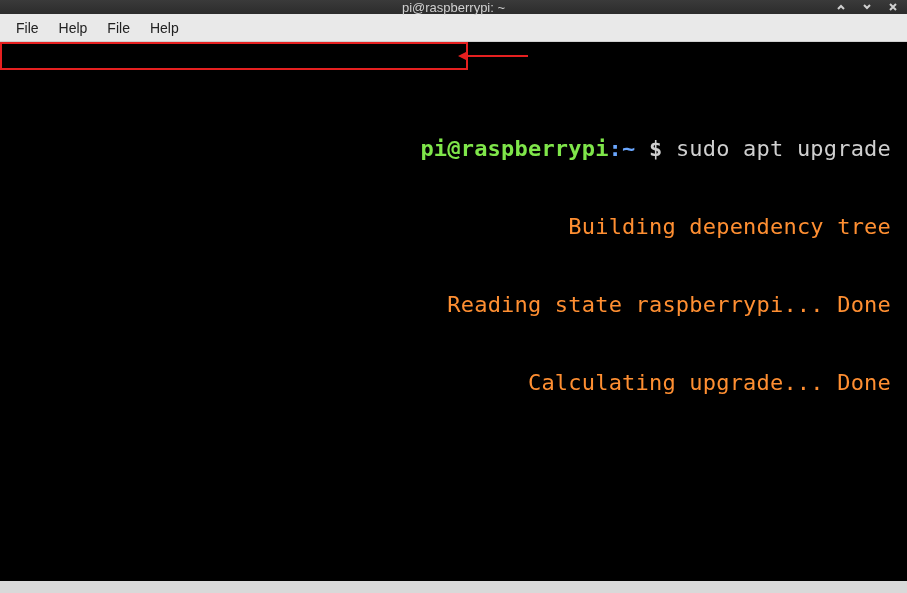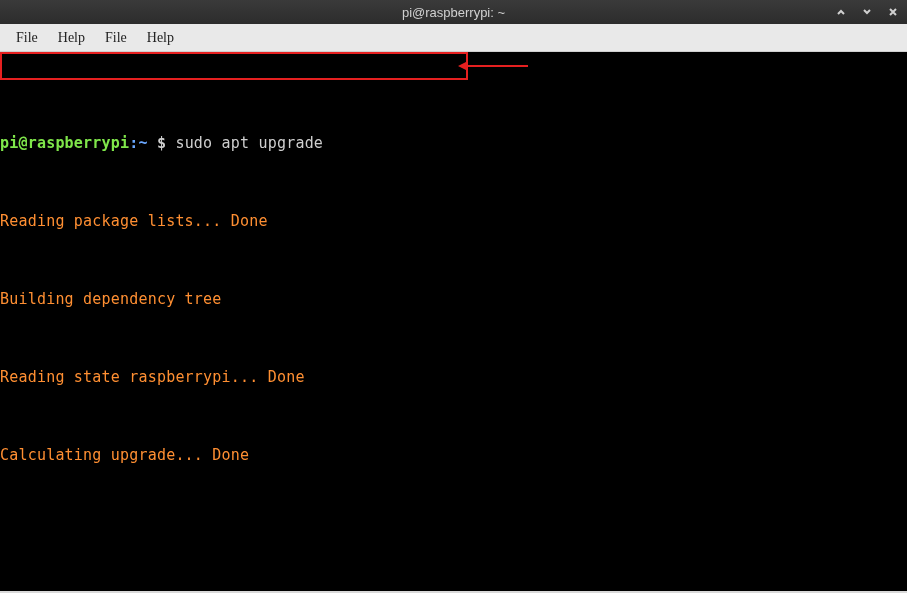--- a/index.html
+++ b/index.html
@@ -1,21 +1,21 @@
 <!DOCTYPE html>
 <html><head>
 <meta charset="utf-8">
 <style>
   * { margin: 0; padding: 0; box-sizing: border-box; }
   html, body { width: 907px; height: 593px; overflow: hidden; font-family: sans-serif; }
   body { background: #d9d9d9; }
 
   
   .titlebar {
-    height: 24px;
+    height: 14px;
     background: linear-gradient(to bottom, #3a3a3a, #2c2c2c);
     display: flex; align-items: center; justify-content: center;
     position: relative;
     color: #d0d0d0;
     font-size: 13px;
   }
   .titlebar .controls {
     position: absolute; right: 6px; top: 0; height: 100%;
     display: flex; align-items: center; gap: 10px;
     color: #d0d0d0;
@@ -25,38 +25,38 @@
 
   
   .menubar {
     height: 28px;
     background: #e9e9e9;
     display: flex; align-items: center; gap: 0;
     padding: 0 6px;
     font-size: 14px;
     color: #222;
     border-bottom: 1px solid #cfcfcf;
-    font-family: Liberation Serif, serif;
   }
   .menubar .menu-item { padding: 4px 10px; cursor: pointer; }
 
   
   .terminal {
     width: 100%;
     height: calc(593px - 26px - 28px);
     background: #000;
     font-family: "DejaVu Sans Mono", "Liberation Mono", monospace;
-    font-size: 15px;
+    font-size: 22px;
     line-height: 26px;
     letter-spacing: 0.2px;
     color: #ff8f32;
     position: relative;
     white-space: pre;
     overflow: hidden;
-    padding: 0;
+    padding: 16px;
+    text-align: right;
   }
   .term-line { white-space: pre; }
   .user { color: #7fe64a; font-weight: bold; }
   .path { color: #6aa7ff; font-weight: bold; }
   .dollar { color: #cfcfcf; font-weight: bold; }
   .cmd { color: #cfcfcf; }
   .out { color: #ff8f32; }
 
   
   .anno-box {
@@ -106,21 +106,20 @@
 <div class="menubar">
   <div class="menu-item">File</div>
   <div class="menu-item">Help</div>
   <div class="menu-item">File</div>
   <div class="menu-item">Help</div>
 </div>
 
 <div class="terminal">
   
   <div class="term-line"><span class="user">pi@raspberrypi</span><span class="path">:</span><span class="path">~</span> <span class="dollar">$</span> <span class="cmd">sudo apt upgrade</span></div>
-  <div class="term-line out">Reading package lists... Done</div>
   <div class="term-line out">Building dependency tree</div>
   <div class="term-line out">Reading state raspberrypi... Done</div>
   <div class="term-line out">Calculating upgrade... Done</div>
   
   
   
   
   
   
   

